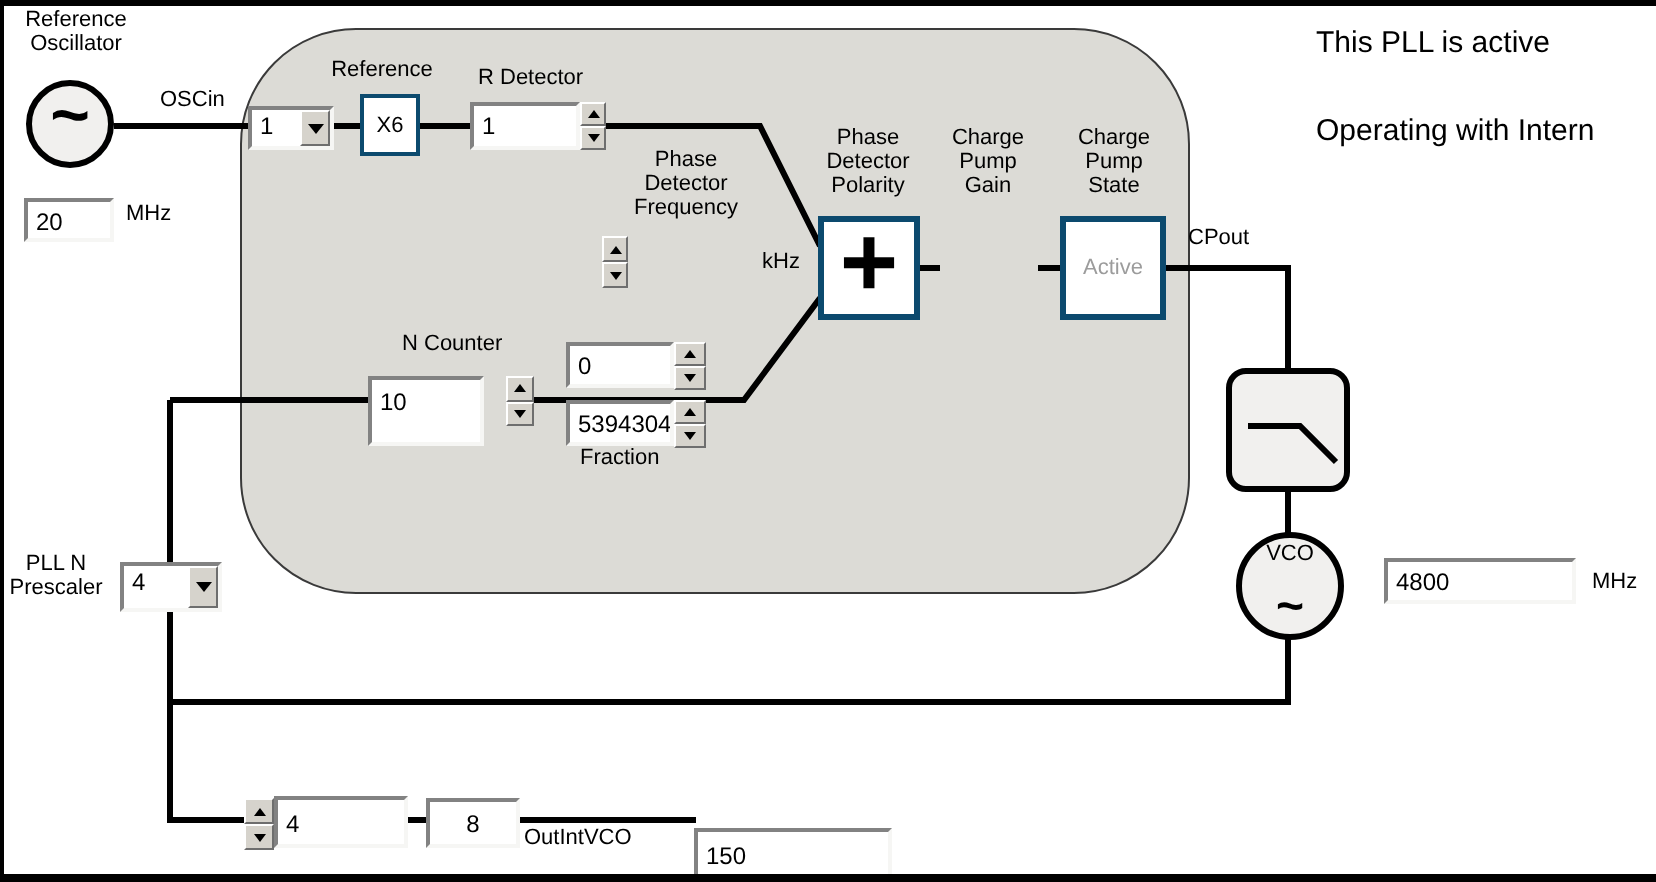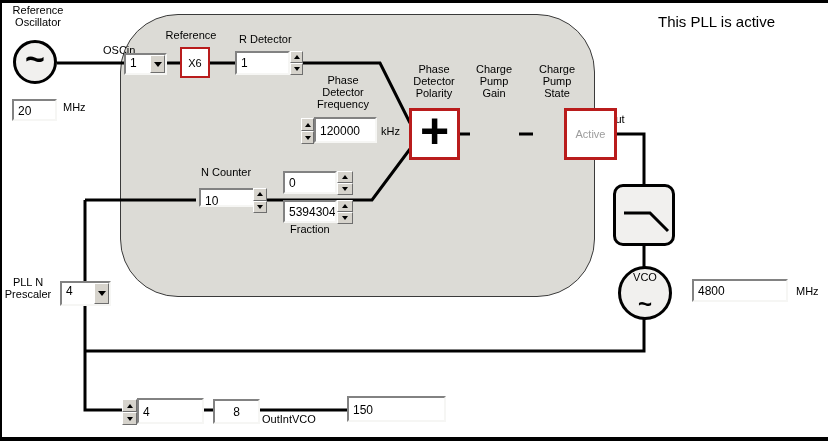--- a/index.html
+++ b/index.html
@@ -42,25 +42,25 @@
     border:2px solid; border-color:#828282 #f6f6f4 #f6f6f4 #828282; display:flex;
   }
   .combo .val { flex:1; font-size:12px; padding:1px 0 0 4px; overflow:hidden; }
   .combo .btn {
     width:15px; background:#d6d3cc; box-sizing:border-box;
     border:1px solid; border-color:#fff #6e6e6e #6e6e6e #fff;
     display:flex; align-items:center; justify-content:center;
   }
   .blackbox {
     position:absolute; z-index:5; box-sizing:border-box; background:#fff;
-    border:3px solid #b91c1c; display:flex; align-items:center; justify-content:center;
+    border:3px solid #0c4a6e; display:flex; align-items:center; justify-content:center;
     font-size:11px;
   }
   .plusglyph { font-size:50px; font-weight:bold; line-height:30px; padding-bottom:6px; }
-  .graytext { color:#9c9c9c;margin-left:34px; }
+  .graytext { color:#9c9c9c; }
   .circle {
     position:absolute; z-index:5; box-sizing:border-box; background:#f1f0ee;
     border:3px solid #000; border-radius:50%;
     display:flex; flex-direction:column; align-items:center; justify-content:center;
   }
   .sine { font-size:34px; font-weight:bold; line-height:14px; padding-bottom:8px; }
   .sinesm { font-size:24px; font-weight:bold; line-height:10px; padding-bottom:6px; }
   .vcotxt { font-size:11px; line-height:11px; }
   .filterbox {
     position:absolute; left:613px; top:184px; width:62px; height:62px; z-index:5;
@@ -88,21 +88,21 @@
 
   <div class="lbl lblc" style="left:2px; top:4px; width:72px;">
     <div>Reference</div>
     <div>Oscillator</div>
   </div>
   <div class="circle" style="left:13px; top:40px; width:44px; height:44px;">
     <span class="sine">~</span>
   </div>
   <div class="tfield" style="left:12px; top:83px; width:45px; height:22px;margin-top:16px;">20</div>
   <div class="lbl" style="left:63px; top:101px;">MHz</div>
-  <div class="lbl" style="left:80px; top:44px;margin-left:23px;">OSCin</div>
+  <div class="lbl" style="left:80px; top:44px;">OSCin</div>
 
   <div class="combo" style="left:124px; top:53px; width:43px; height:22px;">
     <span class="val">1</span>
     <span class="btn">
         <i class="tri-dd"></i>
       </span>
   </div>
 
   <div class="lbl lblc" style="left:163px; top:29px; width:56px;">Reference</div>
   <div class="blackbox" style="left:180px; top:47px; width:30px; height:31px; border-width:2px;">X6</div>
@@ -124,25 +124,24 @@
     <div>Frequency</div>
   </div>
   <div class="spin" style="left:301px; top:118px; width:13px; height:26px;">
     <div class="spinbtn">
         <i class="tri-up"></i>
       </div>
     <div class="spinbtn">
         <i class="tri-down"></i>
       </div>
   </div>
-  <div class="tfield" style="left:314px; top:117px; width:63px; height:26px; line-height:22px;">120000</div>
   <div class="lbl" style="left:381px; top:125px;">kHz</div>
 
   <div class="lbl" style="left:201px; top:166px;">N Counter</div>
-  <div class="tfield" style="left:199px; top:188px; width:58px; height:19px; line-height:21px;">10</div>
+  <div class="tfield" style="left:184px; top:188px; width:58px; height:35px; line-height:21px;">10</div>
   <div class="spin" style="left:253px; top:188px; width:14px; height:25px;">
     <div class="spinbtn">
         <i class="tri-up"></i>
       </div>
     <div class="spinbtn">
         <i class="tri-down"></i>
       </div>
   </div>
 
   <div class="tfield" style="left:283px; top:171px; width:54px; height:23px;">0</div>
@@ -196,20 +195,21 @@
   </div>
 
   <div class="circle" style="left:618px; top:266px; width:54px; height:54px;gap:16px;">
     <span class="vcotxt">VCO</span>
     <span class="sinesm">~</span>
   </div>
   <div class="tfield" style="left:692px; top:279px; width:96px; height:23px;">4800</div>
   <div class="lbl" style="left:796px; top:285px;">MHz</div>
 
   <div class="lbl big" style="left:658px; top:16px;">This PLL is active</div>
+  <div class="lbl big" style="left:658px; top:60px;">Operating with Intern</div>
 
   <div class="lbl lblc" style="left:0px; top:276px; width:56px;">
     <div>PLL N</div>
     <div>Prescaler</div>
   </div>
   <div class="combo" style="left:60px; top:281px; width:51px; height:25px;">
     <span class="val">4</span>
     <span class="btn">
         <i class="tri-dd"></i>
       </span>
@@ -219,16 +219,16 @@
     <div class="spinbtn">
         <i class="tri-up"></i>
       </div>
     <div class="spinbtn">
         <i class="tri-down"></i>
       </div>
   </div>
   <div class="tfield" style="left:137px; top:398px; width:67px; height:26px; line-height:22px;">4</div>
   <div class="tfield center" style="left:213px; top:399px; width:47px; height:25px; line-height:21px;">8</div>
   <div class="lbl" style="left:262px; top:413px;">OutIntVCO</div>
-  <div class="tfield" style="left:347px; top:396px; width:99px; height:26px; line-height:22px;">150</div>
+  <div class="tfield" style="left:347px; top:414px; width:99px; height:26px; line-height:22px;">150</div>
 
   <div id="frame"></div>
 </div>
 
 </body></html>

